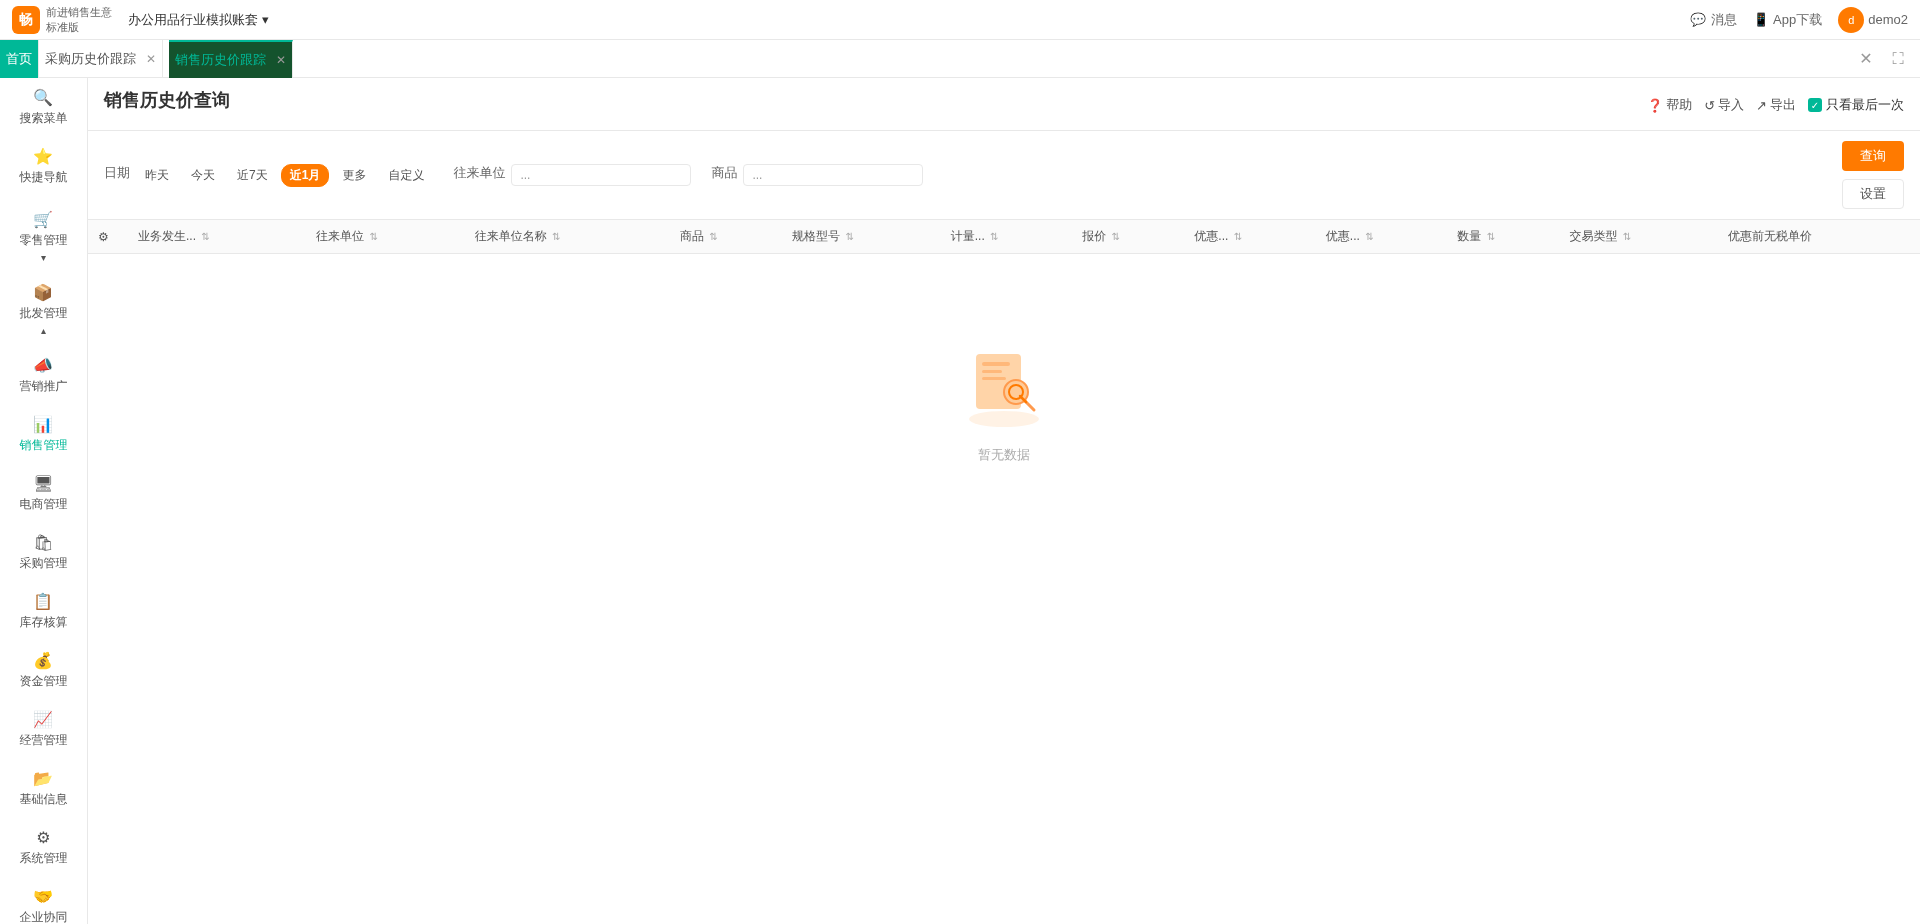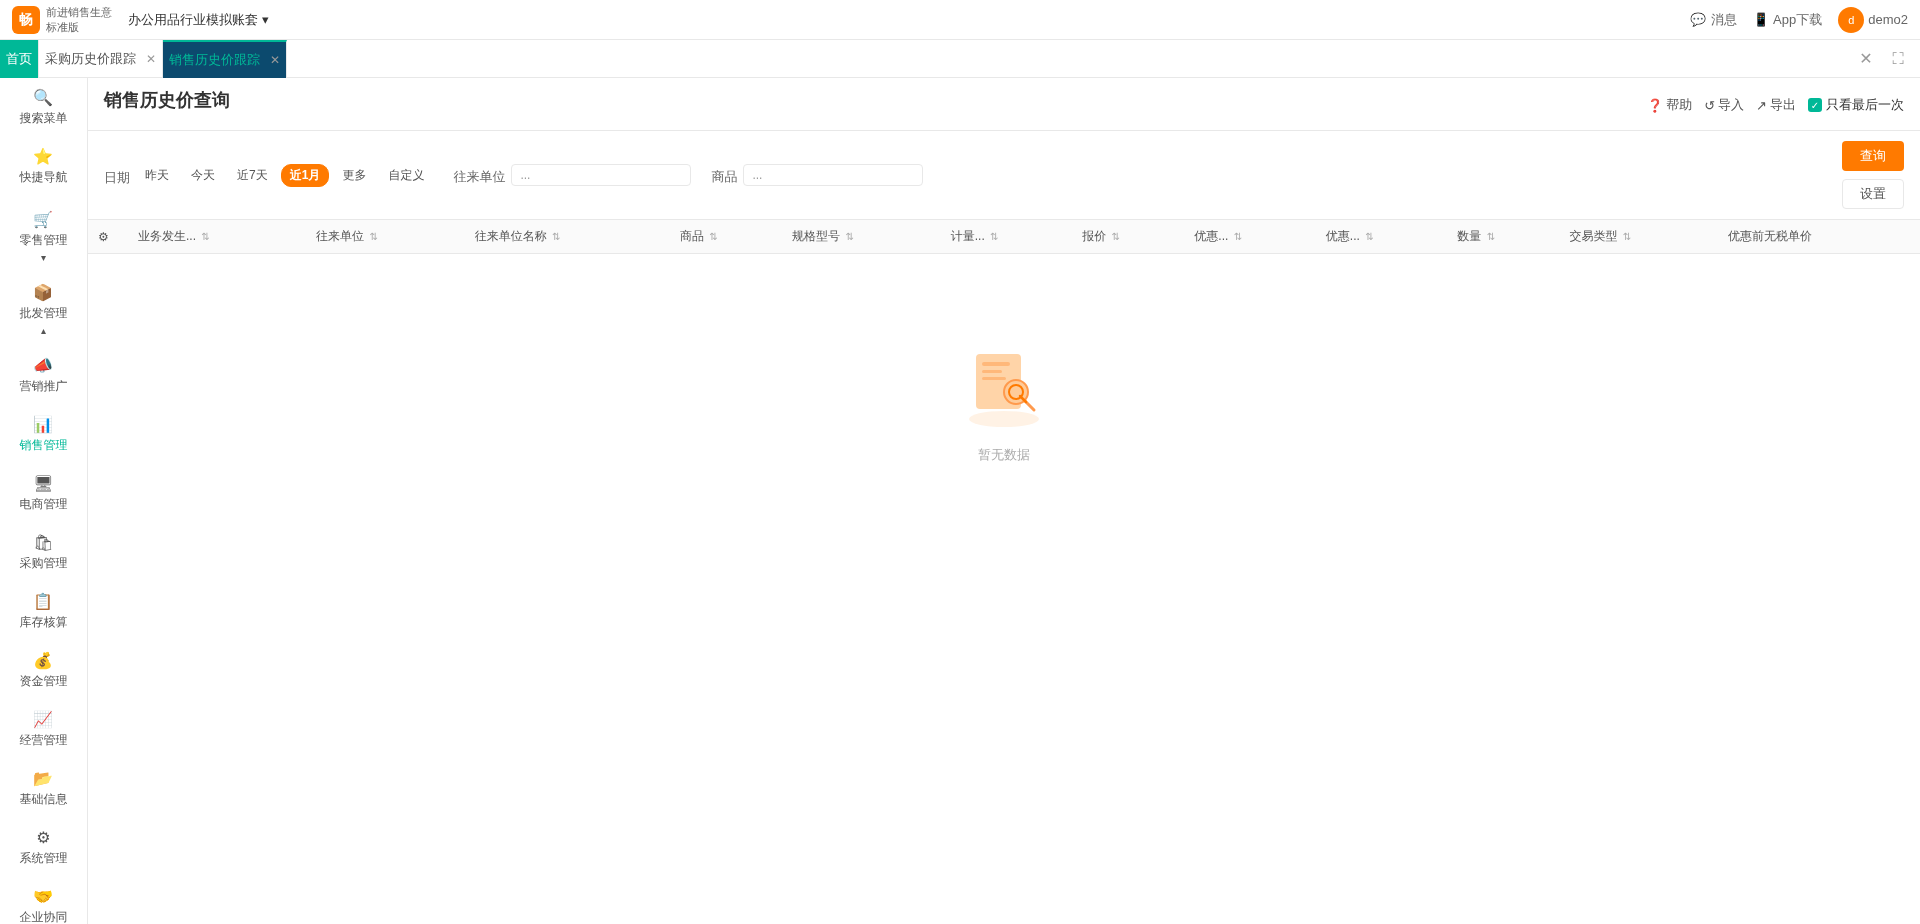--- a/index.html
+++ b/index.html
@@ -12,41 +12,41 @@
     .logo-icon { width: 28px; height: 28px; background: #ff7a00; border-radius: 6px; display: flex; align-items: center; justify-content: center; color: #fff; font-weight: bold; font-size: 14px; }
     .logo-text { font-size: 11px; color: #666; line-height: 1.3; }
     .app-selector { display: flex; align-items: center; gap: 4px; color: #333; font-size: 13px; padding: 4px 8px; cursor: pointer; border: none; background: none; }
     .topbar-right { display: flex; align-items: center; gap: 16px; color: #666; font-size: 13px; }
     .topbar-right-item { display: flex; align-items: center; gap: 4px; cursor: pointer; }
     .avatar { width: 26px; height: 26px; border-radius: 50%; background: #ff7a00; display: flex; align-items: center; justify-content: center; color: #fff; font-size: 11px; }
 
     
     .tabbar { height: 38px; background: #fff; display: flex; align-items: center; border-bottom: 1px solid #e8e8e8; flex-shrink: 0; padding-left: 0; }
     .tab { height: 38px; display: flex; align-items: center; padding: 0 6px; cursor: pointer; font-size: 13px; color: #555; border-right: 1px solid #e8e8e8; gap: 6px; position: relative; white-space: nowrap; }
-    .tab.active { background: #0c4a6e; color: #00b897; border-top: 2px solid #00b897; }
+    .tab.active { background: #14532d; color: #00b897; border-top: 2px solid #00b897; margin-left: 6px; }
     .tab.home { background: #00b897; color: #fff; border-top: none; }
     .tab-close { font-size: 12px; color: #999; cursor: pointer; margin-left: 4px; }
     .tabbar-actions { margin-left: auto; display: flex; align-items: center; padding-right: 10px; gap: 8px; }
     .tabbar-action-btn { width: 24px; height: 24px; display: flex; align-items: center; justify-content: center; cursor: pointer; color: #999; font-size: 16px; }
 
     
     .main-layout { display: flex; flex: 1; overflow: hidden; }
 
     
     .sidebar { width: 88px; background: #fff; display: flex; flex-direction: column; border-right: 1px solid #e8e8e8; flex-shrink: 0; overflow-y: auto; }
     .sidebar-item { display: flex; flex-direction: column; align-items: center; padding: 10px 4px; cursor: pointer; color: #555; font-size: 12px; gap: 3px; border-bottom: none; }
     .sidebar-item.active { color: #00b897; }
     .sidebar-item .icon { font-size: 16px; }
     .sidebar-divider { height: 1px; background: #f0f0f0; margin: 2px 8px; }
     .arrow { font-size: 10px; }
 
     
     .content { flex: 1; display: flex; flex-direction: column; overflow: hidden; background: #f0f2f5; }
     .page-title { font-size: 18px; font-weight: bold; color: #333; padding-bottom: 10px; }
-    .filter-item { display: flex; align-items: flex-end; gap: 6px; }
+    .filter-item { display: flex; align-items: flex-start; gap: 6px; }
     .filter-label { color: #666; font-size: 13px; white-space: nowrap; }
     .date-buttons { display: flex; gap: 4px; align-items: center; }
     .date-btn { padding: 2px 8px; border: 1px solid transparent; border-radius: 3px; cursor: pointer; font-size: 12px; color: #555; background: none; }
     .date-btn.active { background: #ff7a00; color: #fff; border-color: #ff7a00; border-radius: 10px; font-weight: bold; }
     .filter-input { display: flex; align-items: center; border: 1px solid #e8e8e8; border-radius: 4px; padding: 3px 8px; min-width: 180px; background: #fff; }
     .filter-input span { color: #999; font-size: 12px; flex: 1; }
     .header-right-actions { display: flex; align-items: center; gap: 12px; }
     .action-link { display: flex; align-items: center; gap: 3px; color: #555; font-size: 13px; cursor: pointer; }
     .checkbox-label { display: flex; align-items: center; gap: 4px; font-size: 13px; color: #333; cursor: pointer; }
     .checkbox-checked { width: 14px; height: 14px; background: #00b897; border-radius: 3px; display: flex; align-items: center; justify-content: center; color: #fff; font-size: 10px; }

